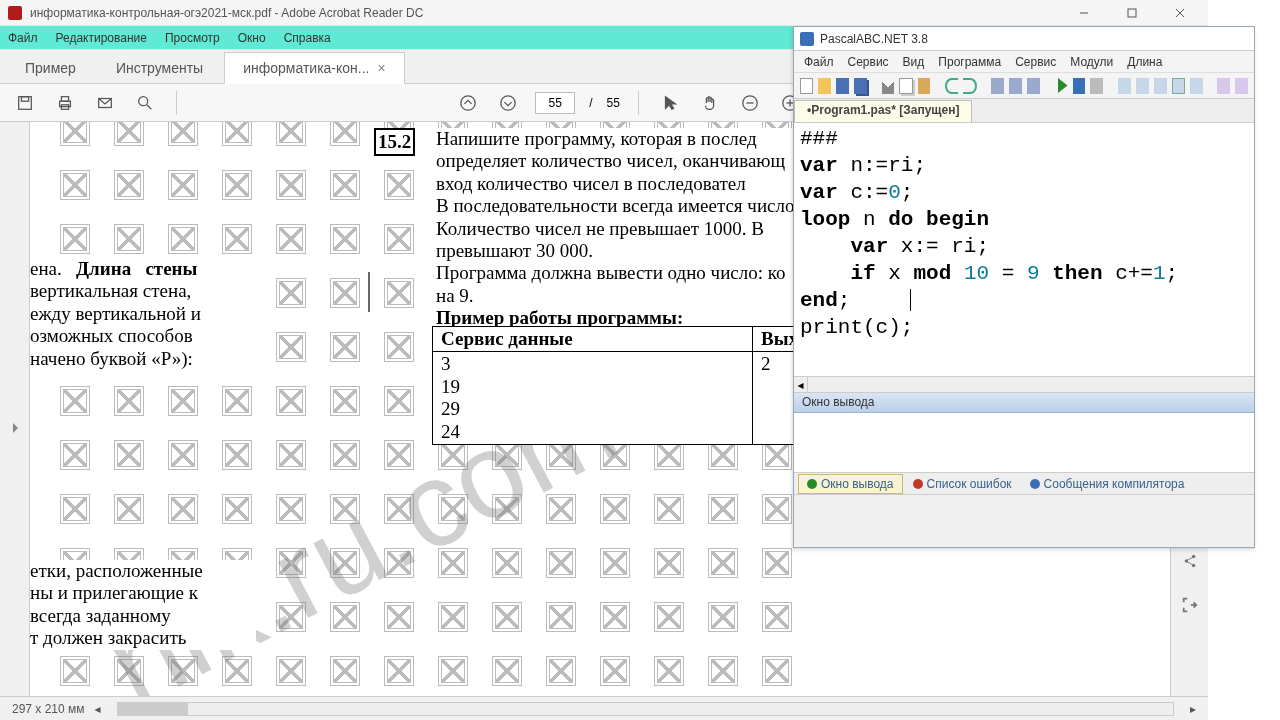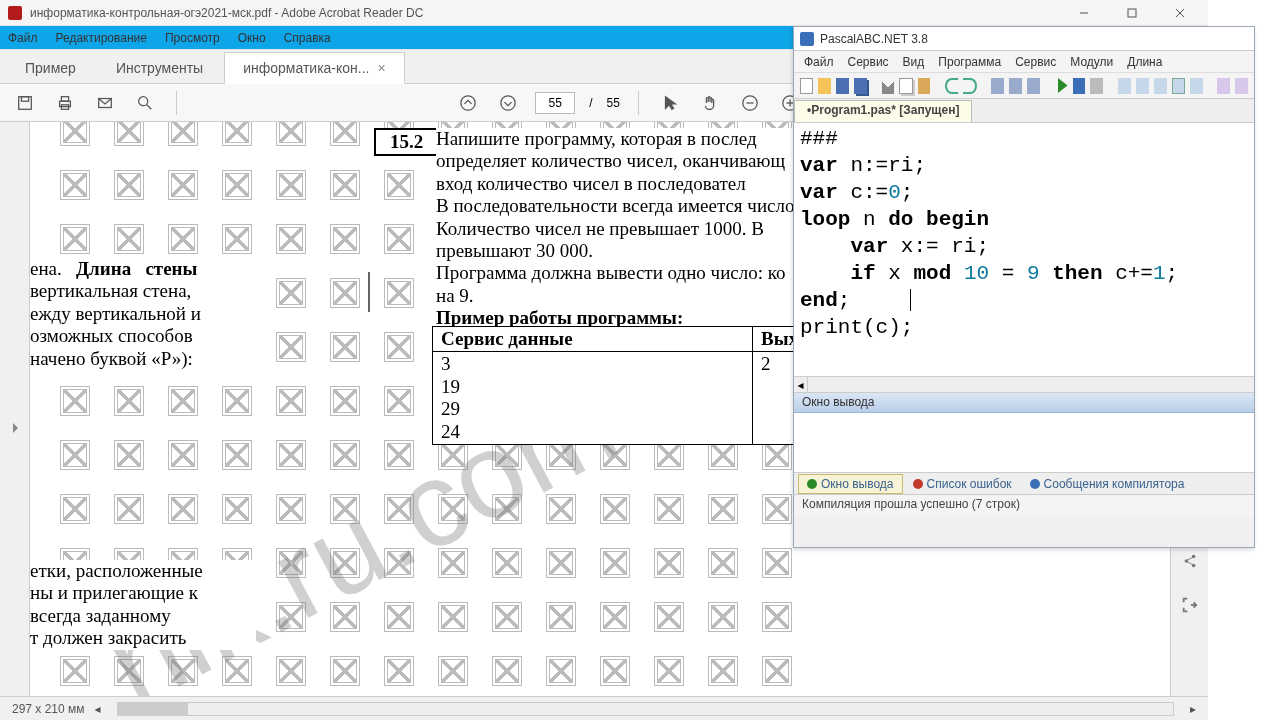--- a/index.html
+++ b/index.html
@@ -1,18 +1,18 @@
 <!DOCTYPE html>
 <html><head>
 <meta charset="utf-8">
 <style>
 html,body{margin:0;padding:0;width:1280px;height:720px;overflow:hidden;font-family:"Segoe UI",Tahoma,Arial,sans-serif;font-size:12px;background:#fff;color:#000}
 *{box-sizing:border-box}
 
-.acrobat{position:absolute;left:0;top:0;width:1208px;height:720px;background:#0ea5e9}
+.acrobat{position:absolute;left:0;top:0;width:1208px;height:720px;background:#5eead4}
 .acro-title{height:26px;background:#f5f5f5;display:flex;align-items:center;padding:0 8px;gap:8px;color:#555;border-bottom:1px solid #e5e5e5}
 .acro-title .icon{width:14px;height:14px;background:#b31b1b;border-radius:2px}
 .acro-title .spacer{flex:1}
 .winbtn{width:40px;height:24px;display:flex;align-items:center;justify-content:center;color:#555}
 .winbtn svg{width:10px;height:10px}
 .acro-menu{height:24px;display:flex;align-items:center;padding:0 8px;gap:18px;border-bottom:1px solid #e5e5e5;color:#333}
 .acro-tabs{height:34px;background:#f0f0f0;display:flex;align-items:flex-end;gap:2px;padding:0 6px;border-bottom:1px solid #ccc}
 .acro-tab{height:32px;padding:0 18px;display:flex;align-items:center;gap:8px;background:#f0f0f0;border:1px solid transparent;border-bottom:none;color:#555;font-size:14px}
 .acro-tab.active{background:#fff;border:1px solid #ccc;border-bottom:1px solid #fff;position:relative;top:1px}
 .acro-tab .x{color:#888;font-size:14px}
@@ -30,21 +30,21 @@
 .acro-page{flex:1;background:#fff;position:relative;overflow:hidden}
 .acro-status{position:absolute;left:0;right:0;bottom:0;height:24px;background:#f0f0f0;border-top:1px solid #ccc;display:flex;align-items:center;gap:10px;padding:0 12px;color:#555;font-size:12px}
 .acro-status .sb{flex:1;height:14px;border:1px solid #ccc;background:#eee;margin:0 6px;position:relative}
 .acro-status .sb .thumb{position:absolute;left:0;top:0;height:100%;width:70px;background:#ccc}
 
 .doc{position:absolute;left:0;top:0;right:0;bottom:0;padding:8px 20px 8px 12px;font-family:"Times New Roman",serif;font-size:19px;line-height:1.18}
 .grid-bg{position:absolute;inset:0;overflow:hidden}
 .cell{position:absolute;width:30px;height:30px;border:1px solid #bbb}
 .cell:after{content:"";position:absolute;left:2px;top:2px;right:2px;bottom:2px;border:1px solid #bbb}
 .cell.x:before{content:"";position:absolute;left:2px;top:2px;right:2px;bottom:2px;background:linear-gradient(45deg,transparent 45%,#bbb 45%,#bbb 55%,transparent 55%),linear-gradient(-45deg,transparent 45%,#bbb 45%,#bbb 55%,transparent 55%)}
-.tasknum{position:absolute;left:344px;top:6px;border:2px solid #000;padding:1px 14px;font-weight:bold;background:#fff;font-size:19px}
+.tasknum{position:absolute;left:344px;top:6px;border:2px solid #000;padding:1px 2px;font-weight:bold;background:#fff;font-size:19px}
 .taskbody{position:absolute;left:406px;top:6px;right:0;text-align:justify;background:#fff;padding-right:2px}
 .lefttxt{position:absolute;left:0;top:136px;width:226px;text-align:justify;background:#fff;font-size:19px}
 .lefttxt2{position:absolute;left:0;top:438px;width:226px;text-align:justify;background:#fff;font-size:19px}
 .tbl{position:absolute;left:402px;top:204px;border-collapse:collapse;font-size:19px;background:#fff}
 .tbl th,.tbl td{border:1.5px solid #000;padding:1px 8px;vertical-align:top;text-align:left}
 .tbl th{font-weight:bold}
 .watermark{position:absolute;left:120px;bottom:-40px;font-size:120px;color:rgba(120,120,120,.35);transform:rotate(-28deg);transform-origin:left bottom;white-space:nowrap;pointer-events:none;font-family:Arial,sans-serif}
 
 .guide{position:absolute;left:338px;top:150px;width:2px;height:40px;background:#666}
 
@@ -499,14 +499,13 @@
       </div>
     <div class="bt">
         <div class="dot" style="background:#c0392b"></div>
         <span>Список ошибок</span>
       </div>
     <div class="bt">
         <div class="dot" style="background:#3a6fb7"></div>
         <span>Сообщения компилятора</span>
       </div>
   </div>
-  <div class="pas-status">Компиляция прошла успешно (7 строк)</div>
 </div>
 
 </body></html>

